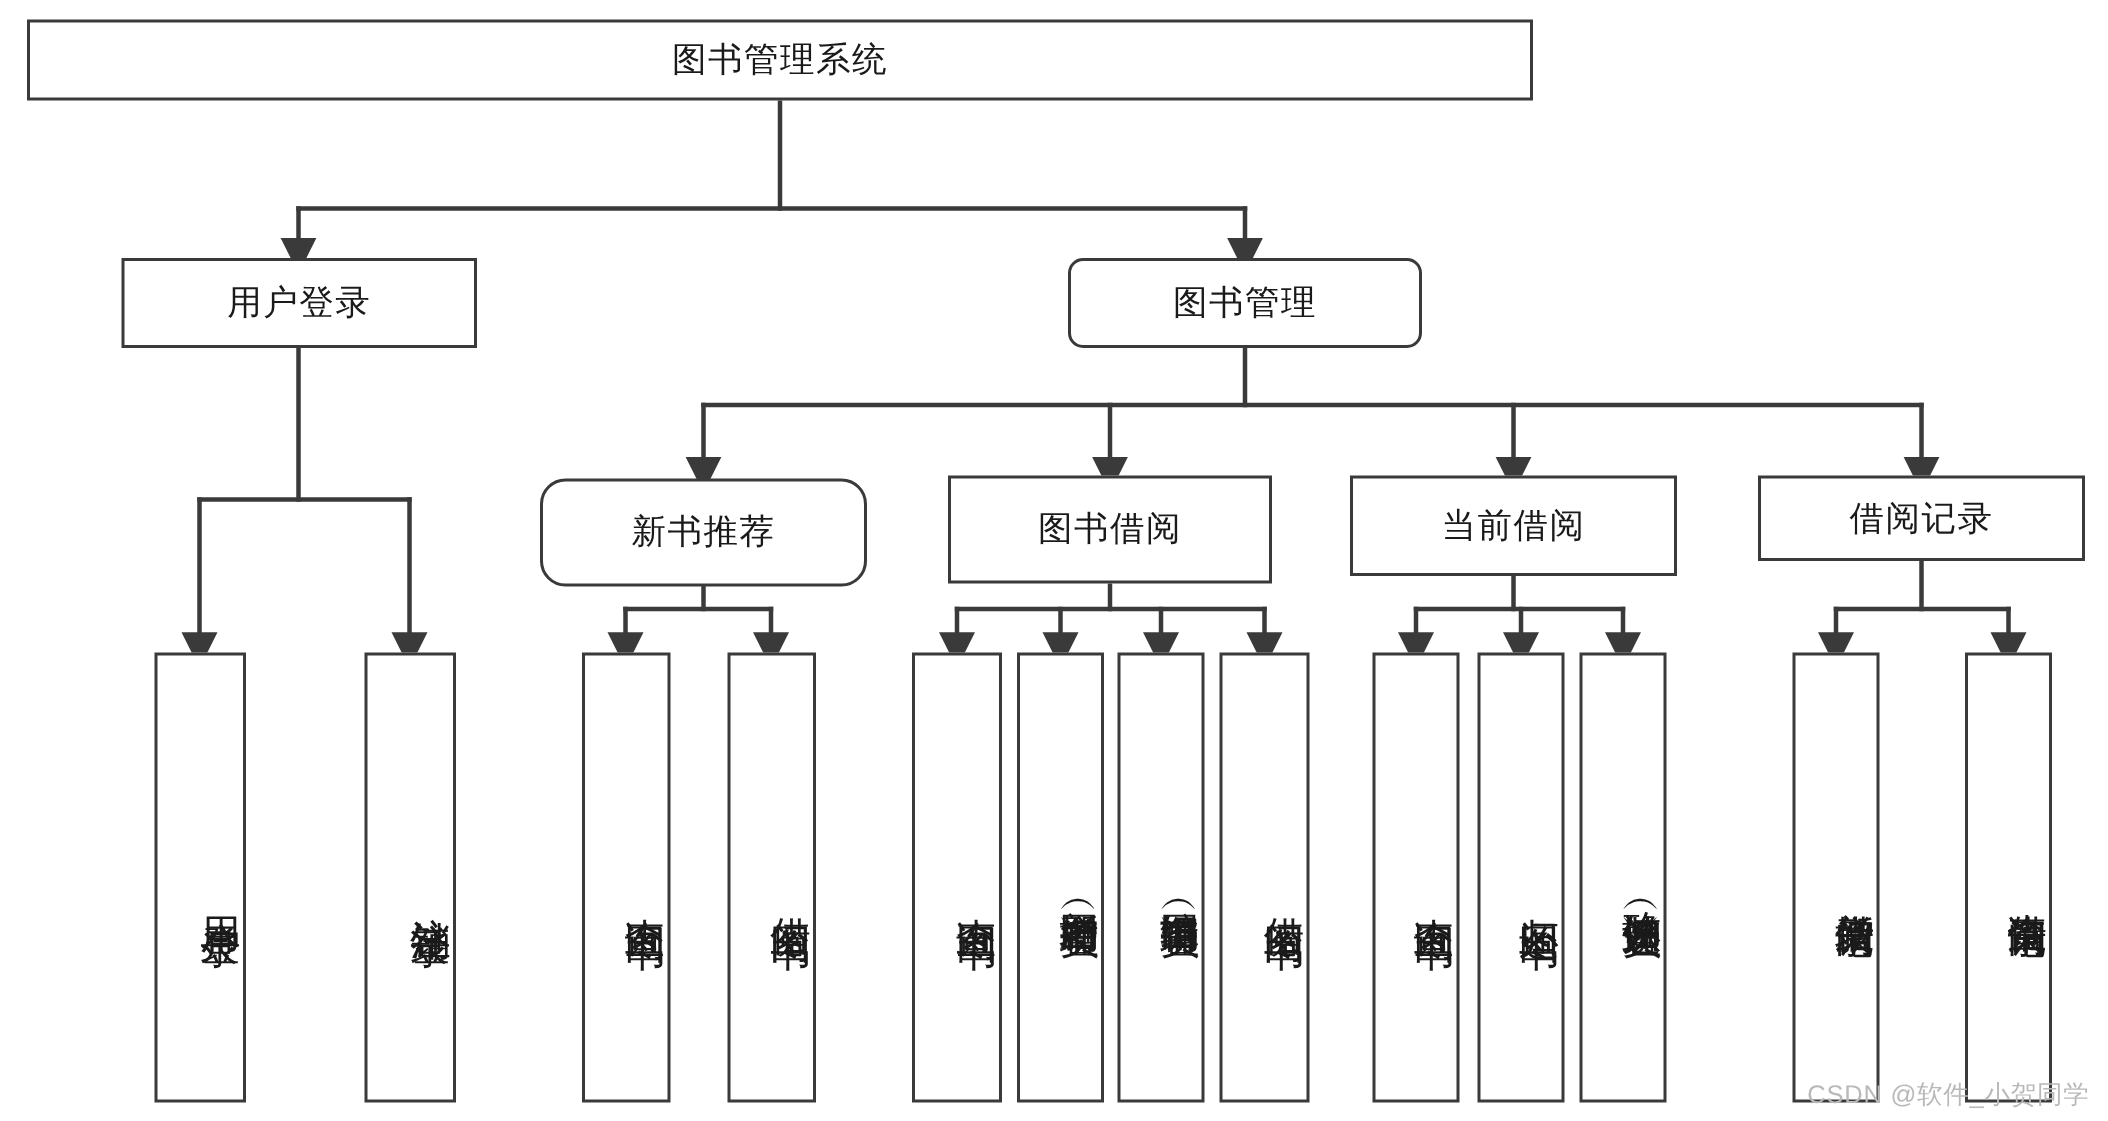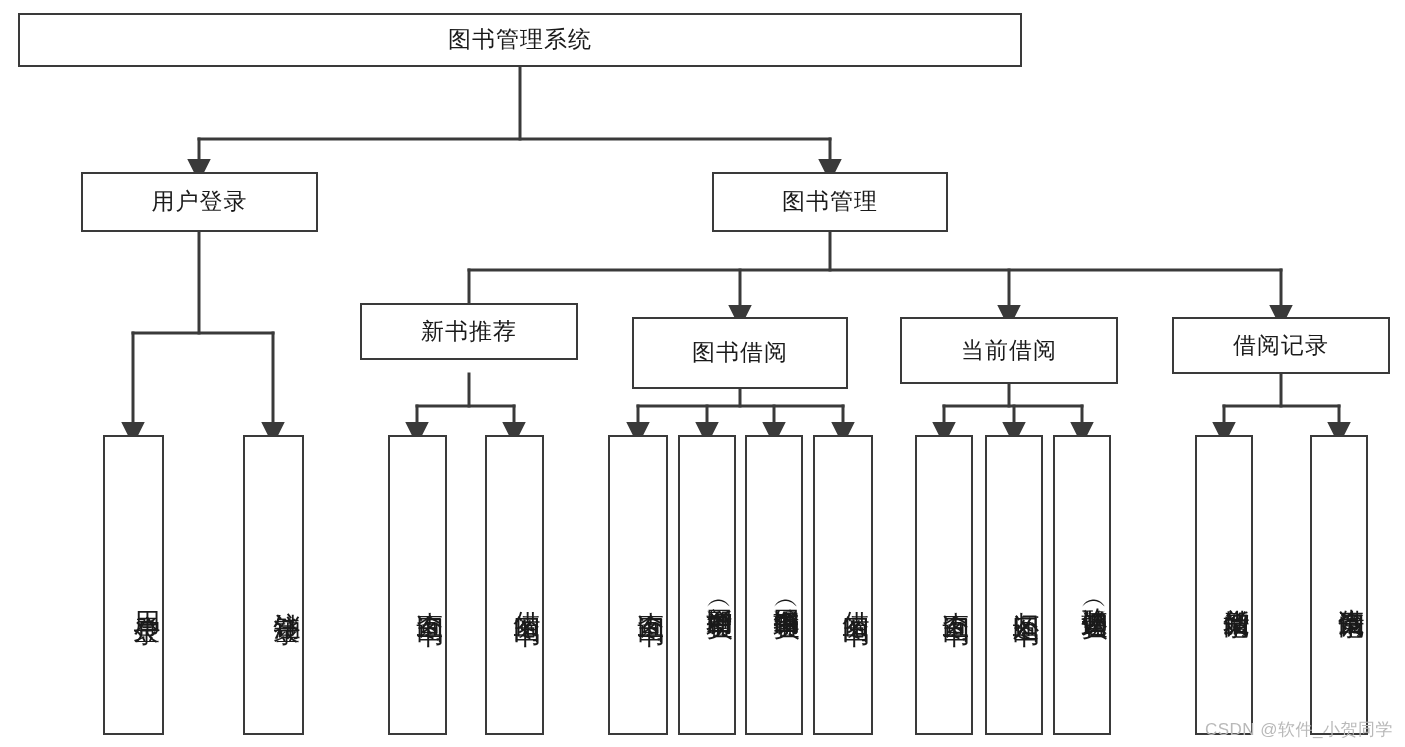--- a/index.html
+++ b/index.html
@@ -127,25 +127,25 @@
     </g>
   </svg>
 
   <div class="node h" style="left:18px; top:13px; width:1004px; height:54px;">
     <span class="label">图书管理系统</span>
   </div>
 
   <div class="node h" style="left:81px; top:172px; width:237px; height:60px;">
     <span class="label">用户登录</span>
   </div>
-  <div class="node h" style="left:712px; top:172px; width:236px; height:60px;">
+  <div class="node h" style="left:712px; top:172px; width:236px; height:60px;border-radius:10px;">
     <span class="label">图书管理</span>
   </div>
 
-  <div class="node h" style="left:360px; top:303px; width:218px; height:57px;">
+  <div class="node h" style="left:360px; top:319px; width:218px; height:72px;border-radius:17px;">
     <span class="label">新书推荐</span>
   </div>
   <div class="node h" style="left:632px; top:317px; width:216px; height:72px;">
     <span class="label">图书借阅</span>
   </div>
   <div class="node h" style="left:900px; top:317px; width:218px; height:67px;">
     <span class="label">当前借阅</span>
   </div>
   <div class="node h" style="left:1172px; top:317px; width:218px; height:57px;">
     <span class="label">借阅记录</span>

